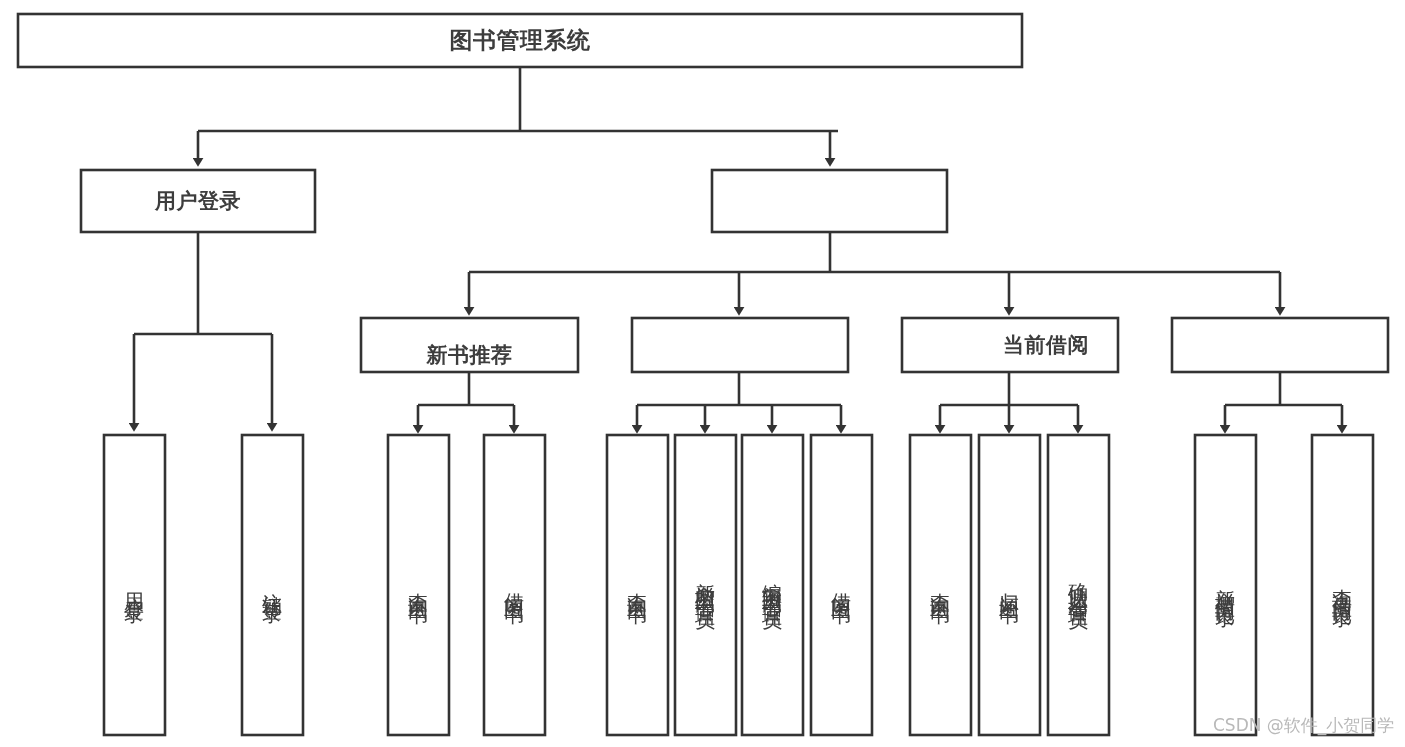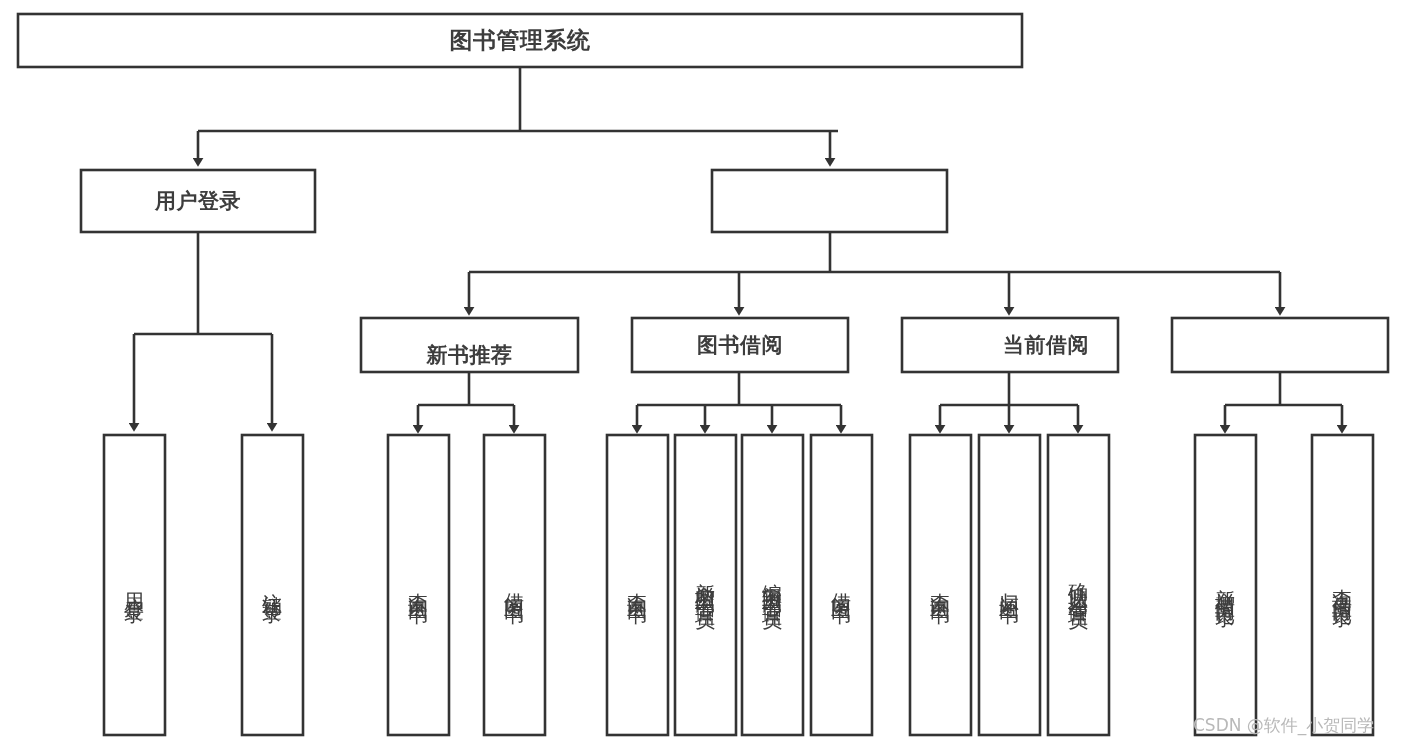--- a/index.html
+++ b/index.html
@@ -28,21 +28,21 @@
     letter-spacing:4px;
     line-height:1;
     white-space:nowrap;
     pointer-events:none;
   }
   .watermark{
     position:absolute;
     color:#b9b9b9;
     font-size:17px;
     white-space:nowrap;
-    left:1193px;top:714px;
+    left:1193px;top:714px;padding-left:20px;
   }
 </style>
 </head>
 <body>
 
 <div id="stage">
 
   <svg viewBox="0 0 1405 747">
     <defs>
       <marker id="arrow" markerWidth="9" markerHeight="11" refX="1.2" refY="5.5" orient="auto" markerUnits="userSpaceOnUse">
@@ -120,21 +120,20 @@
 
     <rect class="node-rect" x="1195" y="435" width="61" height="300"></rect>
     <rect class="node-rect" x="1312" y="435" width="61" height="300"></rect>
   </svg>
 
   <div class="h-label" style="left:18px;top:14px;width:1004px;height:53px;font-size:23px;">图书管理系统</div>
 
   <div class="h-label" style="left:81px;top:170px;width:234px;height:62px;">用户登录</div>
 
   <div class="h-label" style="left:361px;top:328px;width:217px;height:54px;">新书推荐</div>
-  <div class="h-label" style="left:632px;top:318px;width:216px;height:54px;">图书借阅</div>
   <div class="h-label" style="left:902px;top:318px;width:216px;height:54px;margin-left:36px;">当前借阅</div>
 
   <div class="v-label" style="left:104px;top:435px;width:61px;height:300px;">用户登录</div>
   <div class="v-label" style="left:242px;top:435px;width:61px;height:300px;">注销登录</div>
 
   <div class="v-label" style="left:388px;top:435px;width:61px;height:300px;">查询图书</div>
   <div class="v-label" style="left:484px;top:435px;width:61px;height:300px;">借阅图书</div>
 
   <div class="v-label" style="left:607px;top:435px;width:61px;height:300px;">查询图书</div>
   <div class="v-label" style="left:675px;top:435px;width:61px;height:300px;">新增图书（管理员）</div>

